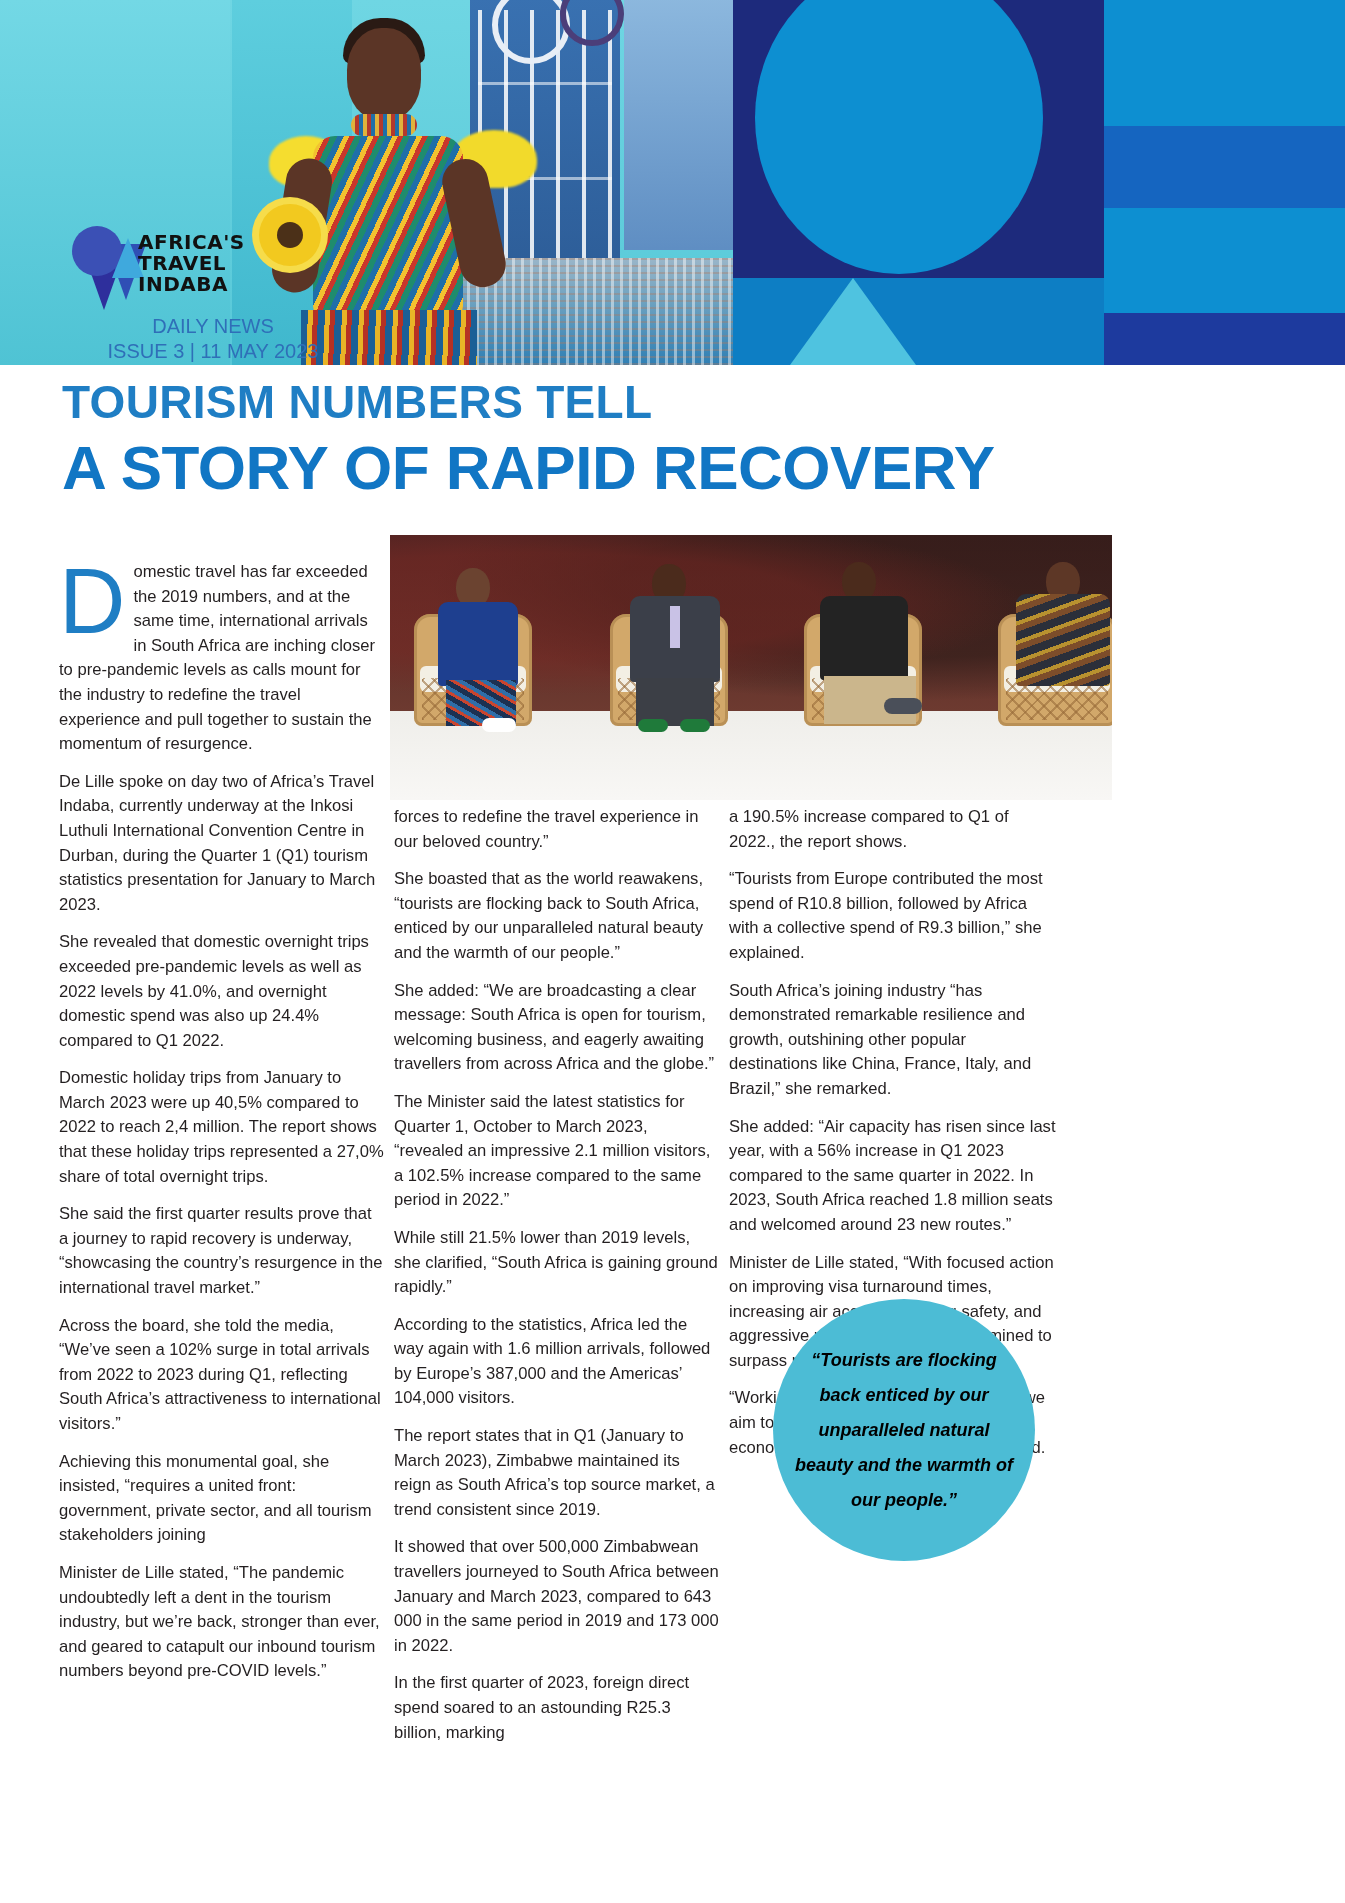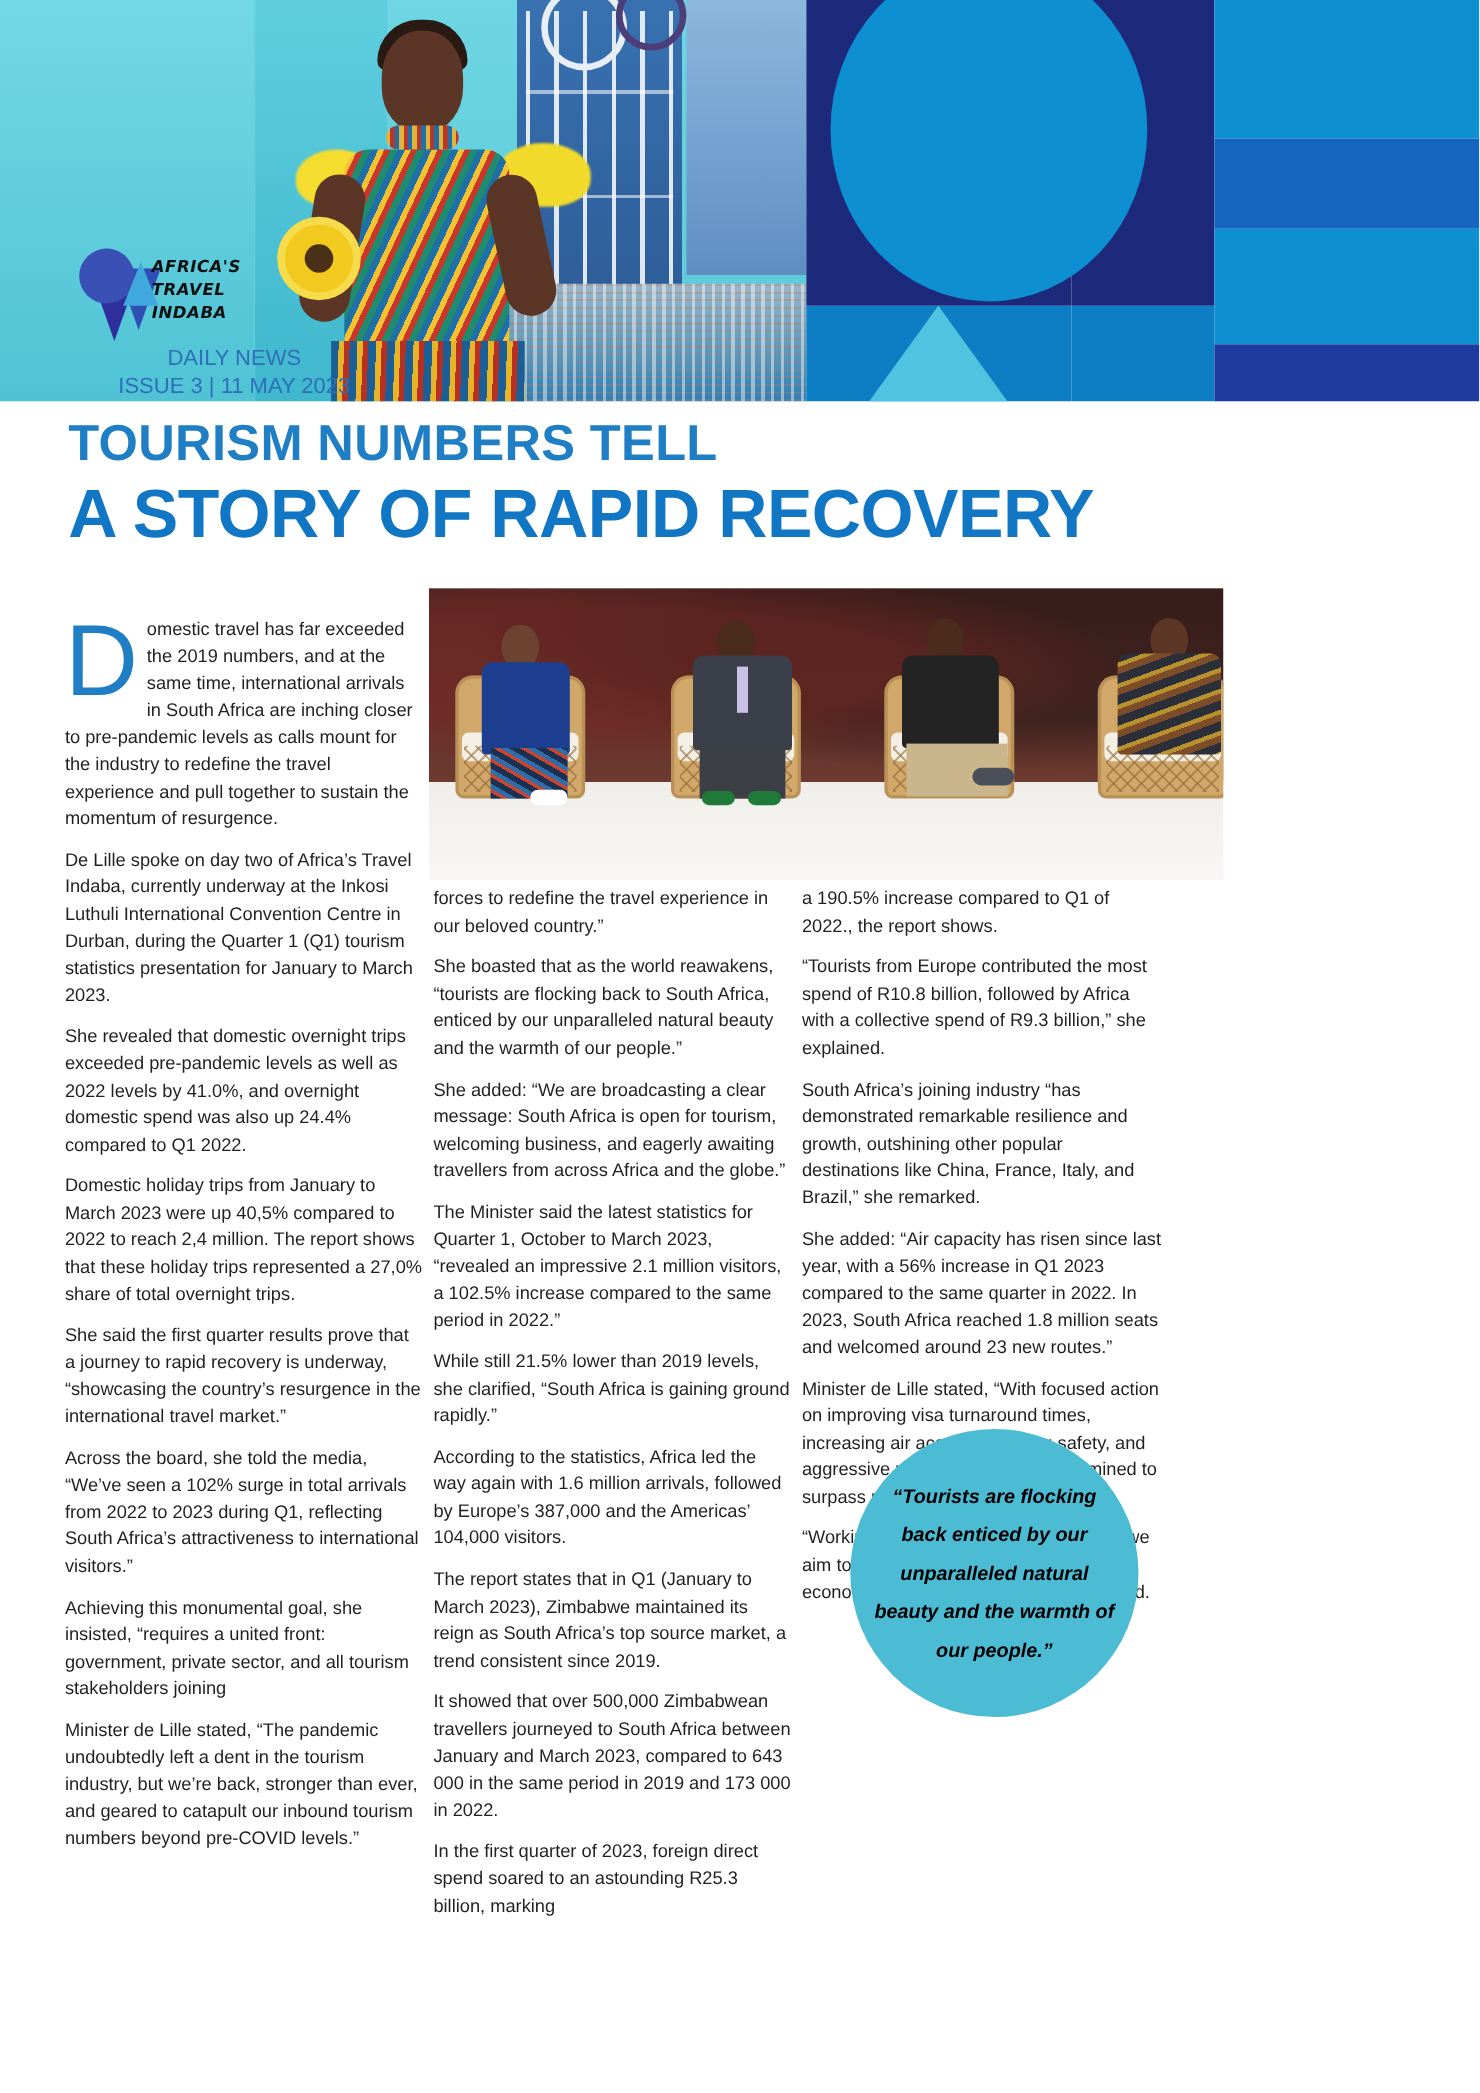--- a/index.html
+++ b/index.html
@@ -175,22 +175,22 @@
     border-left:20px solid transparent; border-right:20px solid transparent;
     border-bottom:56px solid #2f4fb5; transform: rotate(180deg);
   }
   .lm-tri-light {
     position:absolute; left:44px; top:16px; width:0; height:0;
     border-left:16px solid transparent; border-right:16px solid transparent;
     border-bottom:40px solid #3fa9dd;
   }
   .logo-text {
     position:absolute; left:70px; top:10px;
-    font-weight: 700; font-size: 15px; line-height: 21px;
-    letter-spacing: .5px; color:#111; font-family:"DejaVu Sans", sans-serif;font-style:italic;
+    font-weight: 700; font-size: 20px; line-height: 21px;
+    letter-spacing: .5px; color:#111; font-family:"DejaVu Sans", sans-serif;
   }
   .issue-line {
     position:absolute; left:0px; top:92px; width:290px;
     text-align:center; color:#2f6fb8;
     font-size:20px; line-height:25px; font-weight:400;
   }
   .issue-line .l1 { display:block;text-align:center; }
   .issue-line .l2 { display:block; }
 
   

